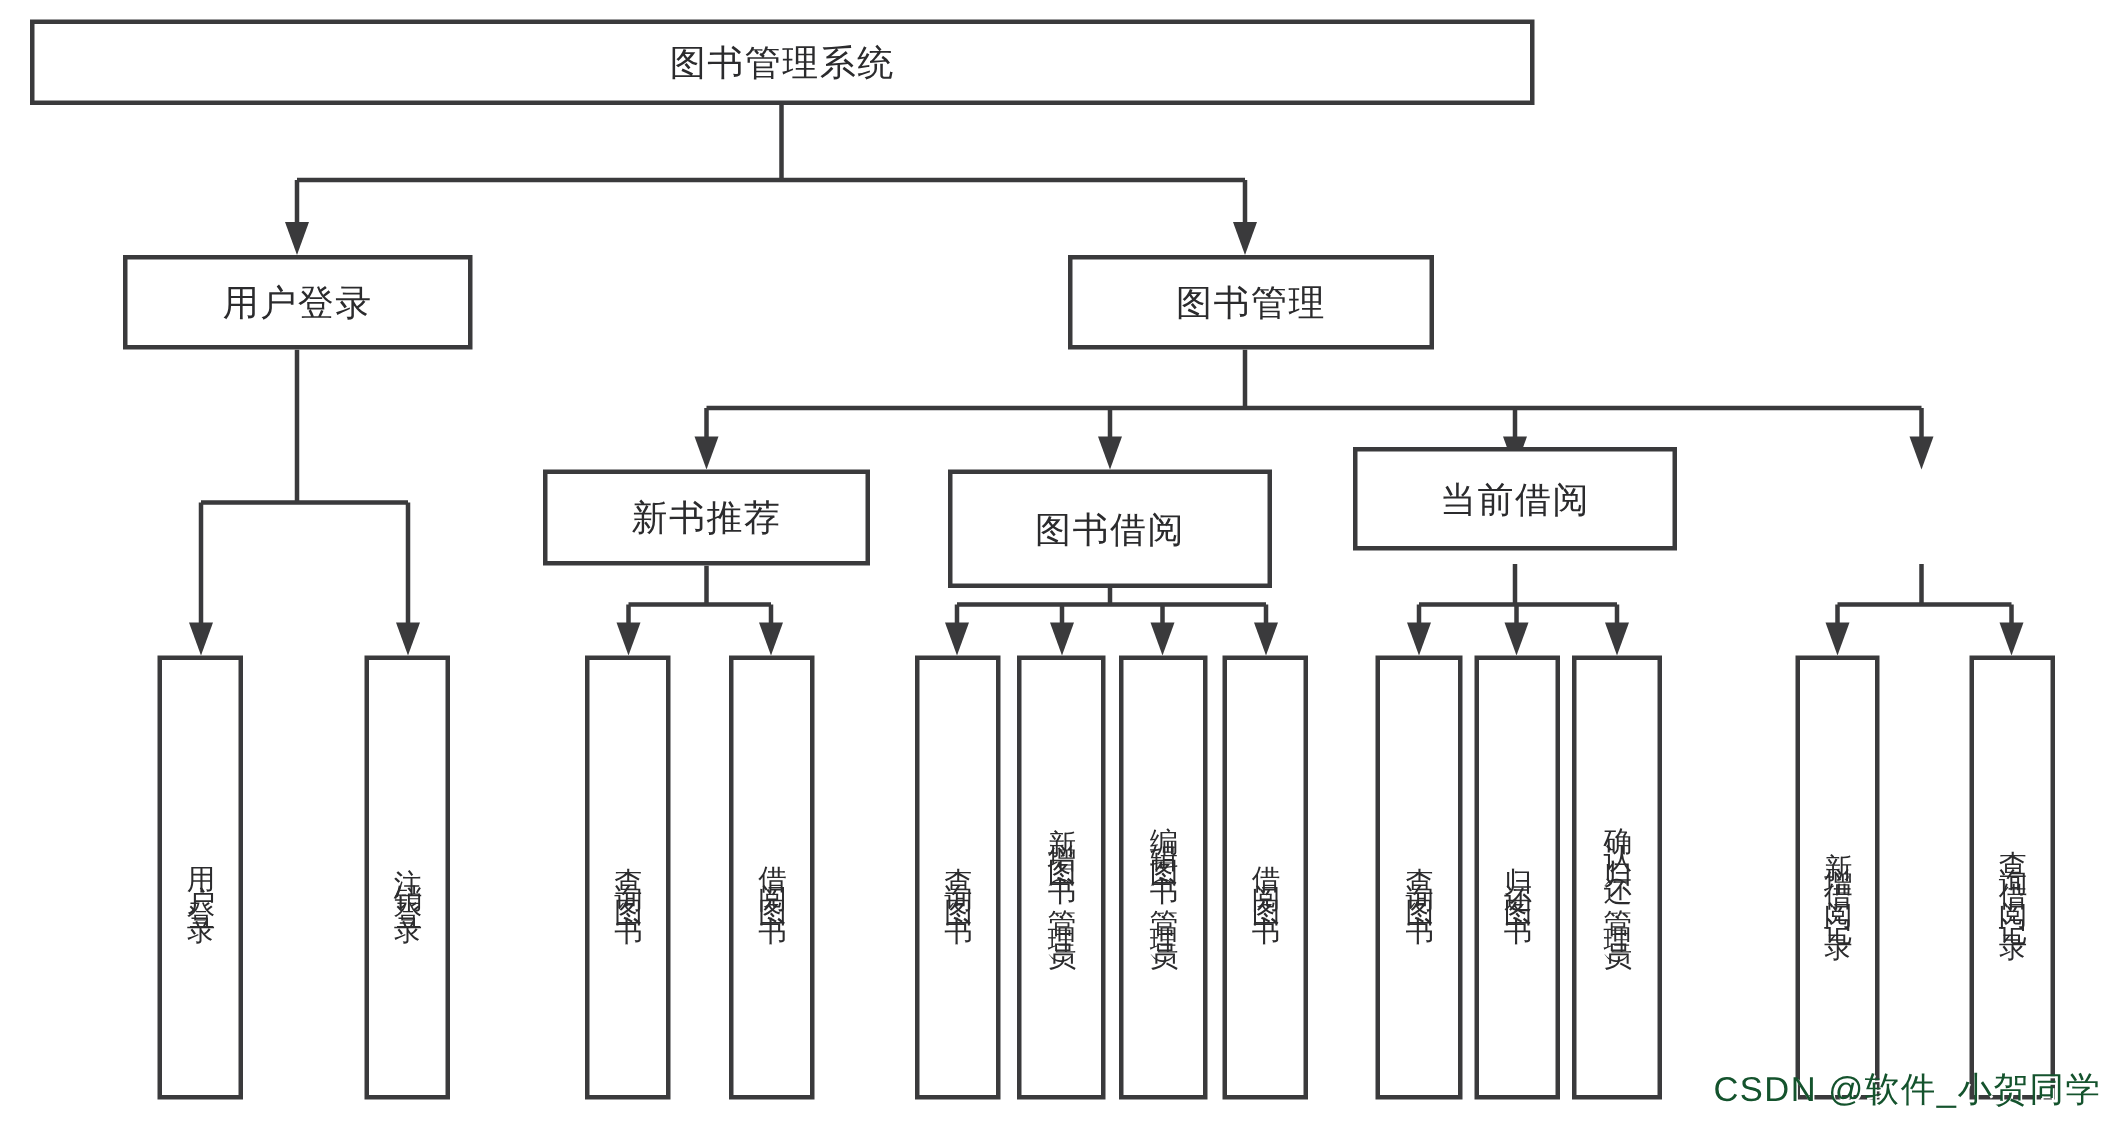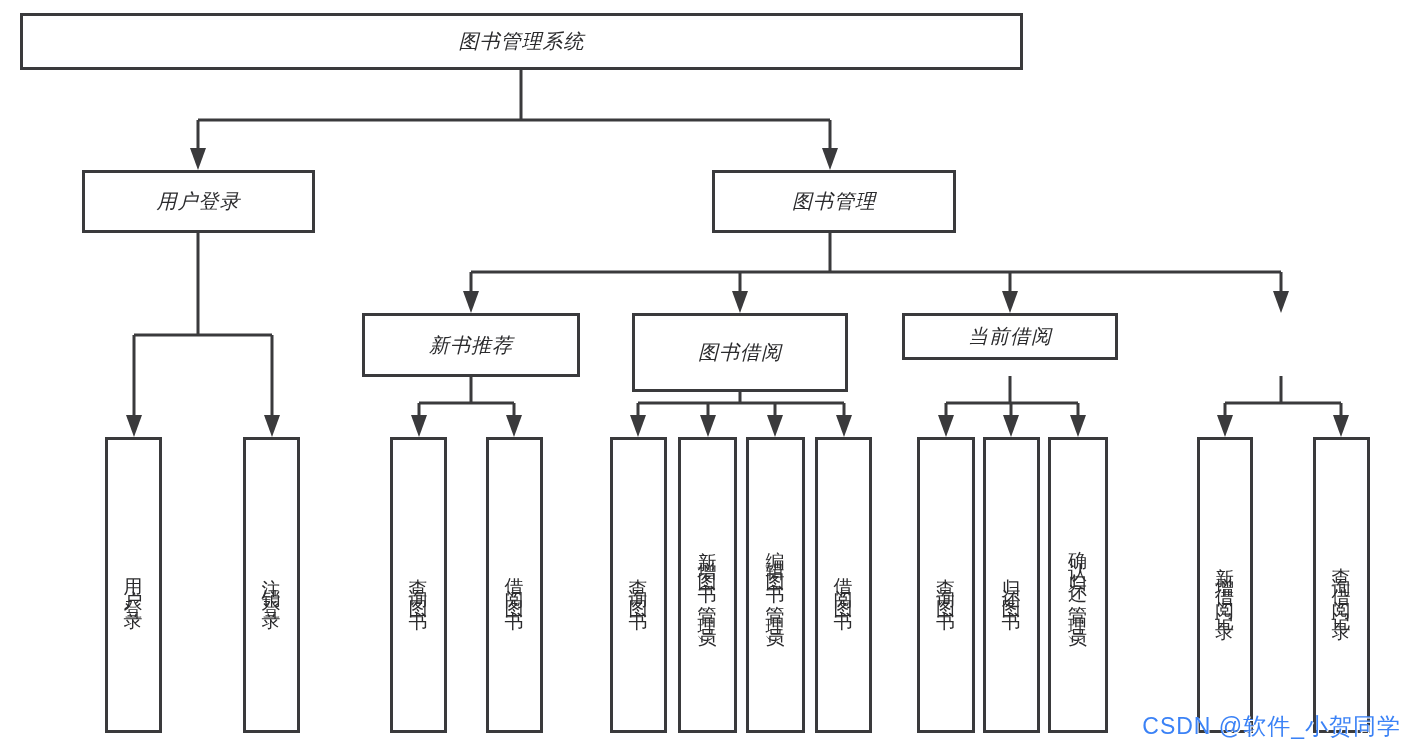--- a/index.html
+++ b/index.html
@@ -26,38 +26,37 @@
     box-sizing: border-box;
     background: #ffffff;
     border: 3px solid #3a3a3c;
     color: #2b2b2d;
     display: flex;
     align-items: center;
     justify-content: center;
     z-index: 2;
   }
   .node.h span {
-    font-size: 20px;
+    font-size: 24px;
     letter-spacing: 1px;
     white-space: nowrap;
-    font-style: italic;
   }
   .node.v span {
     writing-mode: vertical-rl;
     text-orientation: mixed;
     font-size: 19px;
     letter-spacing: 11px;
     line-height: 1;
   }
   .watermark {
     position: absolute;
     right: 4px;
     bottom: 5px;
     font-size: 23px;
-    color: #3b82f6;
+    color: #14532d;
     letter-spacing: 1px;
     white-space: nowrap;
     z-index: 3;
     text-shadow: 1px 1px 0 #ffffff;
     text-align: right;
   }
 </style>
 </head>
 <body>
 
@@ -116,21 +115,21 @@
   <div class="node h" style="left:712px;top:170px;width:244px;height:63px">
     <span>图书管理</span>
   </div>
 
   <div class="node h" style="left:362px;top:313px;width:218px;height:64px">
     <span>新书推荐</span>
   </div>
   <div class="node h" style="left:632px;top:313px;width:216px;height:79px">
     <span>图书借阅</span>
   </div>
-  <div class="node h" style="left:902px;top:313px;width:216px;height:47px">
+  <div class="node h" style="left:902px;top:298px;width:216px;height:69px">
     <span>当前借阅</span>
   </div>
 
   <div class="node v" style="left:105px;top:437px;width:57px;height:296px">
     <span>用户登录</span>
   </div>
   <div class="node v" style="left:243px;top:437px;width:57px;height:296px">
     <span>注销登录</span>
   </div>
 

